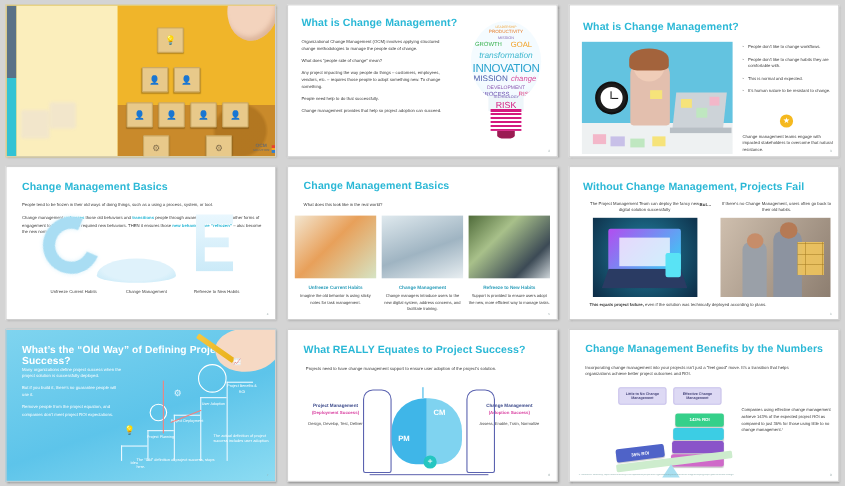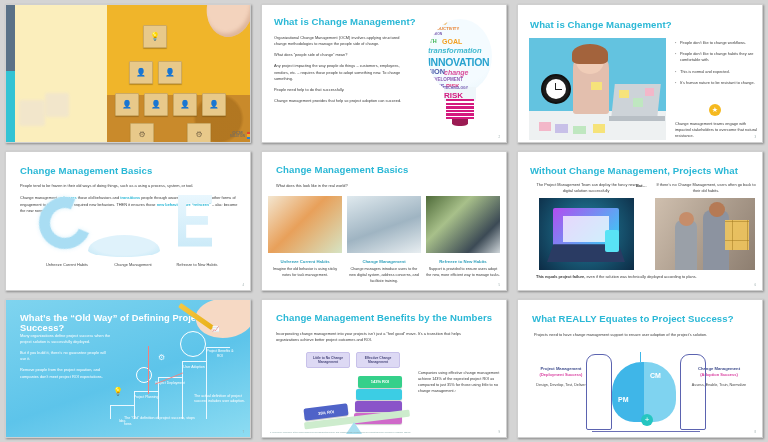--- a/index.html
+++ b/index.html
@@ -73,21 +73,21 @@
     border-radius:50%;
     background:radial-gradient(circle at 50% 42%, #f4fbff 0 62%, #e6f4fa 100%);
     overflow:hidden;
   }
   .bulb-cloud .neck { position:absolute; left:24px; top:68px; width:32px; height:14px;
      background:#eef6fa; }
   .bulb-cloud .base { position:absolute; left:26px; top:80px; width:28px; height:20px;
      background:repeating-linear-gradient(#d4197f 0 2.4px,#fff 2.4px 3.6px); }
   .bulb-cloud .tip  { position:absolute; left:32px; top:100px; width:16px; height:7px;
      background:#9b1b53; border-radius:0 0 40% 40%; }
-  .wc { position:absolute; width:100%; font-weight:bold;
+  .wc { position:absolute; width:100%; text-align:center; font-weight:normal;
         line-height:1; white-space:nowrap; }
 
   
   .s3 .title { position:absolute; left:12px; top:14px; }
   .s3 .pic { position:absolute; left:11px; top:33px; width:137px; height:102px;
       background:linear-gradient(#63c3e0 0 72%, #eef1f2 72% 100%); overflow:hidden; }
   .s3 .bullets { position:absolute; left:157px; top:35px; width:86px; }
   .s3 .bullets li { list-style:none; font-size:3.9px; color:#3a3a3a; line-height:1.5;
       margin-bottom:5.5px; padding-left:5px; position:relative; }
   .s3 .bullets li:before { content:"‣"; position:absolute; left:0; color:#777; }
@@ -342,21 +342,21 @@
           <div class="ch">Refreeze to New Habits</div>
           <div class="cb">Support is provided to ensure users adopt the new, more efficient way to manage tasks.</div>
         </div>
       </div>
       <div class="pnum">5</div>
     </div>
   </div>
 
   <div class="slide s6">
     <div class="inner">
-      <div class="title">Without Change Management, Projects What</div>
+      <div class="title">Without Change Management, Projects Fail</div>
       <div class="capA">The Project Management Team can deploy the fancy new digital solution successfully</div>
       <div class="but">But…</div>
       <div class="capB">If there’s no Change Management, users often go back to their old habits.</div>
       <div class="picA">
         <div style="position:absolute;left:14px;top:10px;width:66px;height:40px;background:linear-gradient(135deg,#b24df0,#30d6f5);border-radius:2px;"></div>
         <div style="position:absolute;left:24px;top:18px;width:46px;height:26px;background:rgba(255,255,255,.75);"></div>
         <div style="position:absolute;left:8px;top:46px;width:78px;height:18px;background:#2a3b63;clip-path:polygon(8% 0,92% 0,100% 100%,0 100%);"></div>
         <div style="position:absolute;left:66px;top:32px;width:14px;height:22px;background:#59e3f5;border-radius:2px;"></div>
       </div>
       <div class="picB">
@@ -406,48 +406,20 @@
       </div>
 
       <div style="position:absolute;left:142px;top:46px;width:.8px;height:48px;background:#f2817f;"></div>
       <div class="arrow" style="left:148px;top:78px;width:30px;transform:rotate(-22deg);"></div>
       <div class="note" style="left:118px;bottom:10px;width:74px;">The “Old” definition of project success, stops here.</div>
       <div class="note" style="left:188px;top:94px;width:60px;">The actual definition of project success includes user adoption.</div>
       <div class="pnum">7</div>
     </div>
   </div>
 
-  <div class="slide s9">
-    <div class="inner">
-      <div class="title">Change Management Benefits by the Numbers</div>
-      <div class="sub body-txt">Incorporating change management into your projects isn’t just a “feel good” move. It’s a transition that helps organizations achieve better project outcomes and ROI.</div>
-
-      <div class="chip chipA">Little to No Change Management</div>
-      <div class="chip chipB">Effective Change Management</div>
-
-      <div class="bar" style="left:96px;top:76px;width:44px;height:12px;background:#35d08a;">
-        <span class="barlbl">143% ROI</span>
-      </div>
-      <div class="bar" style="left:94px;top:89px;width:46px;height:11px;background:#3ccde4;"></div>
-      <div class="bar" style="left:93px;top:101px;width:47px;height:11px;background:#8a54c9;"></div>
-      <div class="bar" style="left:92px;top:113px;width:48px;height:11px;background:#cf69c9;"></div>
-
-      <div class="bar" style="left:42px;top:106px;width:44px;height:12px;background:#4f63c8;transform:rotate(-7deg);">
-        <span class="barlbl">35% ROI</span>
-      </div>
-
-      <div class="plank"></div>
-      <div class="pivot"></div>
-
-      <div class="rtext">Companies using effective change management achieve 143% of the expected project ROI as compared to just 35% for those using little to no change management.¹</div>
-      <div class="src">1. Reference: McKinsey, https://www.mckinsey.com/capabilities/people-and-organizational-performance/our-insights/helping-employees-embrace-change</div>
-      <div class="pnum">9</div>
-    </div>
-  </div>
-
   <div class="slide s8">
     <div class="inner">
       <div class="title">What REALLY Equates to Project Success?</div>
       <div class="sub body-txt">Projects need to have change management support to ensure user adoption of the project’s solution.</div>
 
       <div class="lcol">
         <div class="h">Project Management</div>
         <div class="h2">(Deployment Success)</div>
         <div class="d">Design, Develop, Test, Deliver</div>
       </div>
@@ -467,13 +439,41 @@
           <div class="pmtxt" style="left:38px;top:10px;">CM</div>
         </div>
         <div style="position:absolute;left:56px;top:8px;width:1px;height:10px;background:#3fb6e8;"></div>
         <div class="plus">+</div>
         <div class="ground"></div>
       </div>
       <div class="pnum">8</div>
     </div>
   </div>
 
+  <div class="slide s9">
+    <div class="inner">
+      <div class="title">Change Management Benefits by the Numbers</div>
+      <div class="sub body-txt">Incorporating change management into your projects isn’t just a “feel good” move. It’s a transition that helps organizations achieve better project outcomes and ROI.</div>
+
+      <div class="chip chipA">Little to No Change Management</div>
+      <div class="chip chipB">Effective Change Management</div>
+
+      <div class="bar" style="left:96px;top:76px;width:44px;height:12px;background:#35d08a;">
+        <span class="barlbl">143% ROI</span>
+      </div>
+      <div class="bar" style="left:94px;top:89px;width:46px;height:11px;background:#3ccde4;"></div>
+      <div class="bar" style="left:93px;top:101px;width:47px;height:11px;background:#8a54c9;"></div>
+      <div class="bar" style="left:92px;top:113px;width:48px;height:11px;background:#cf69c9;"></div>
+
+      <div class="bar" style="left:42px;top:106px;width:44px;height:12px;background:#4f63c8;transform:rotate(-7deg);">
+        <span class="barlbl">35% ROI</span>
+      </div>
+
+      <div class="plank"></div>
+      <div class="pivot"></div>
+
+      <div class="rtext">Companies using effective change management achieve 143% of the expected project ROI as compared to just 35% for those using little to no change management.¹</div>
+      <div class="src">1. Reference: McKinsey, https://www.mckinsey.com/capabilities/people-and-organizational-performance/our-insights/helping-employees-embrace-change</div>
+      <div class="pnum">9</div>
+    </div>
+  </div>
+
 </div>
 
 </body></html>

